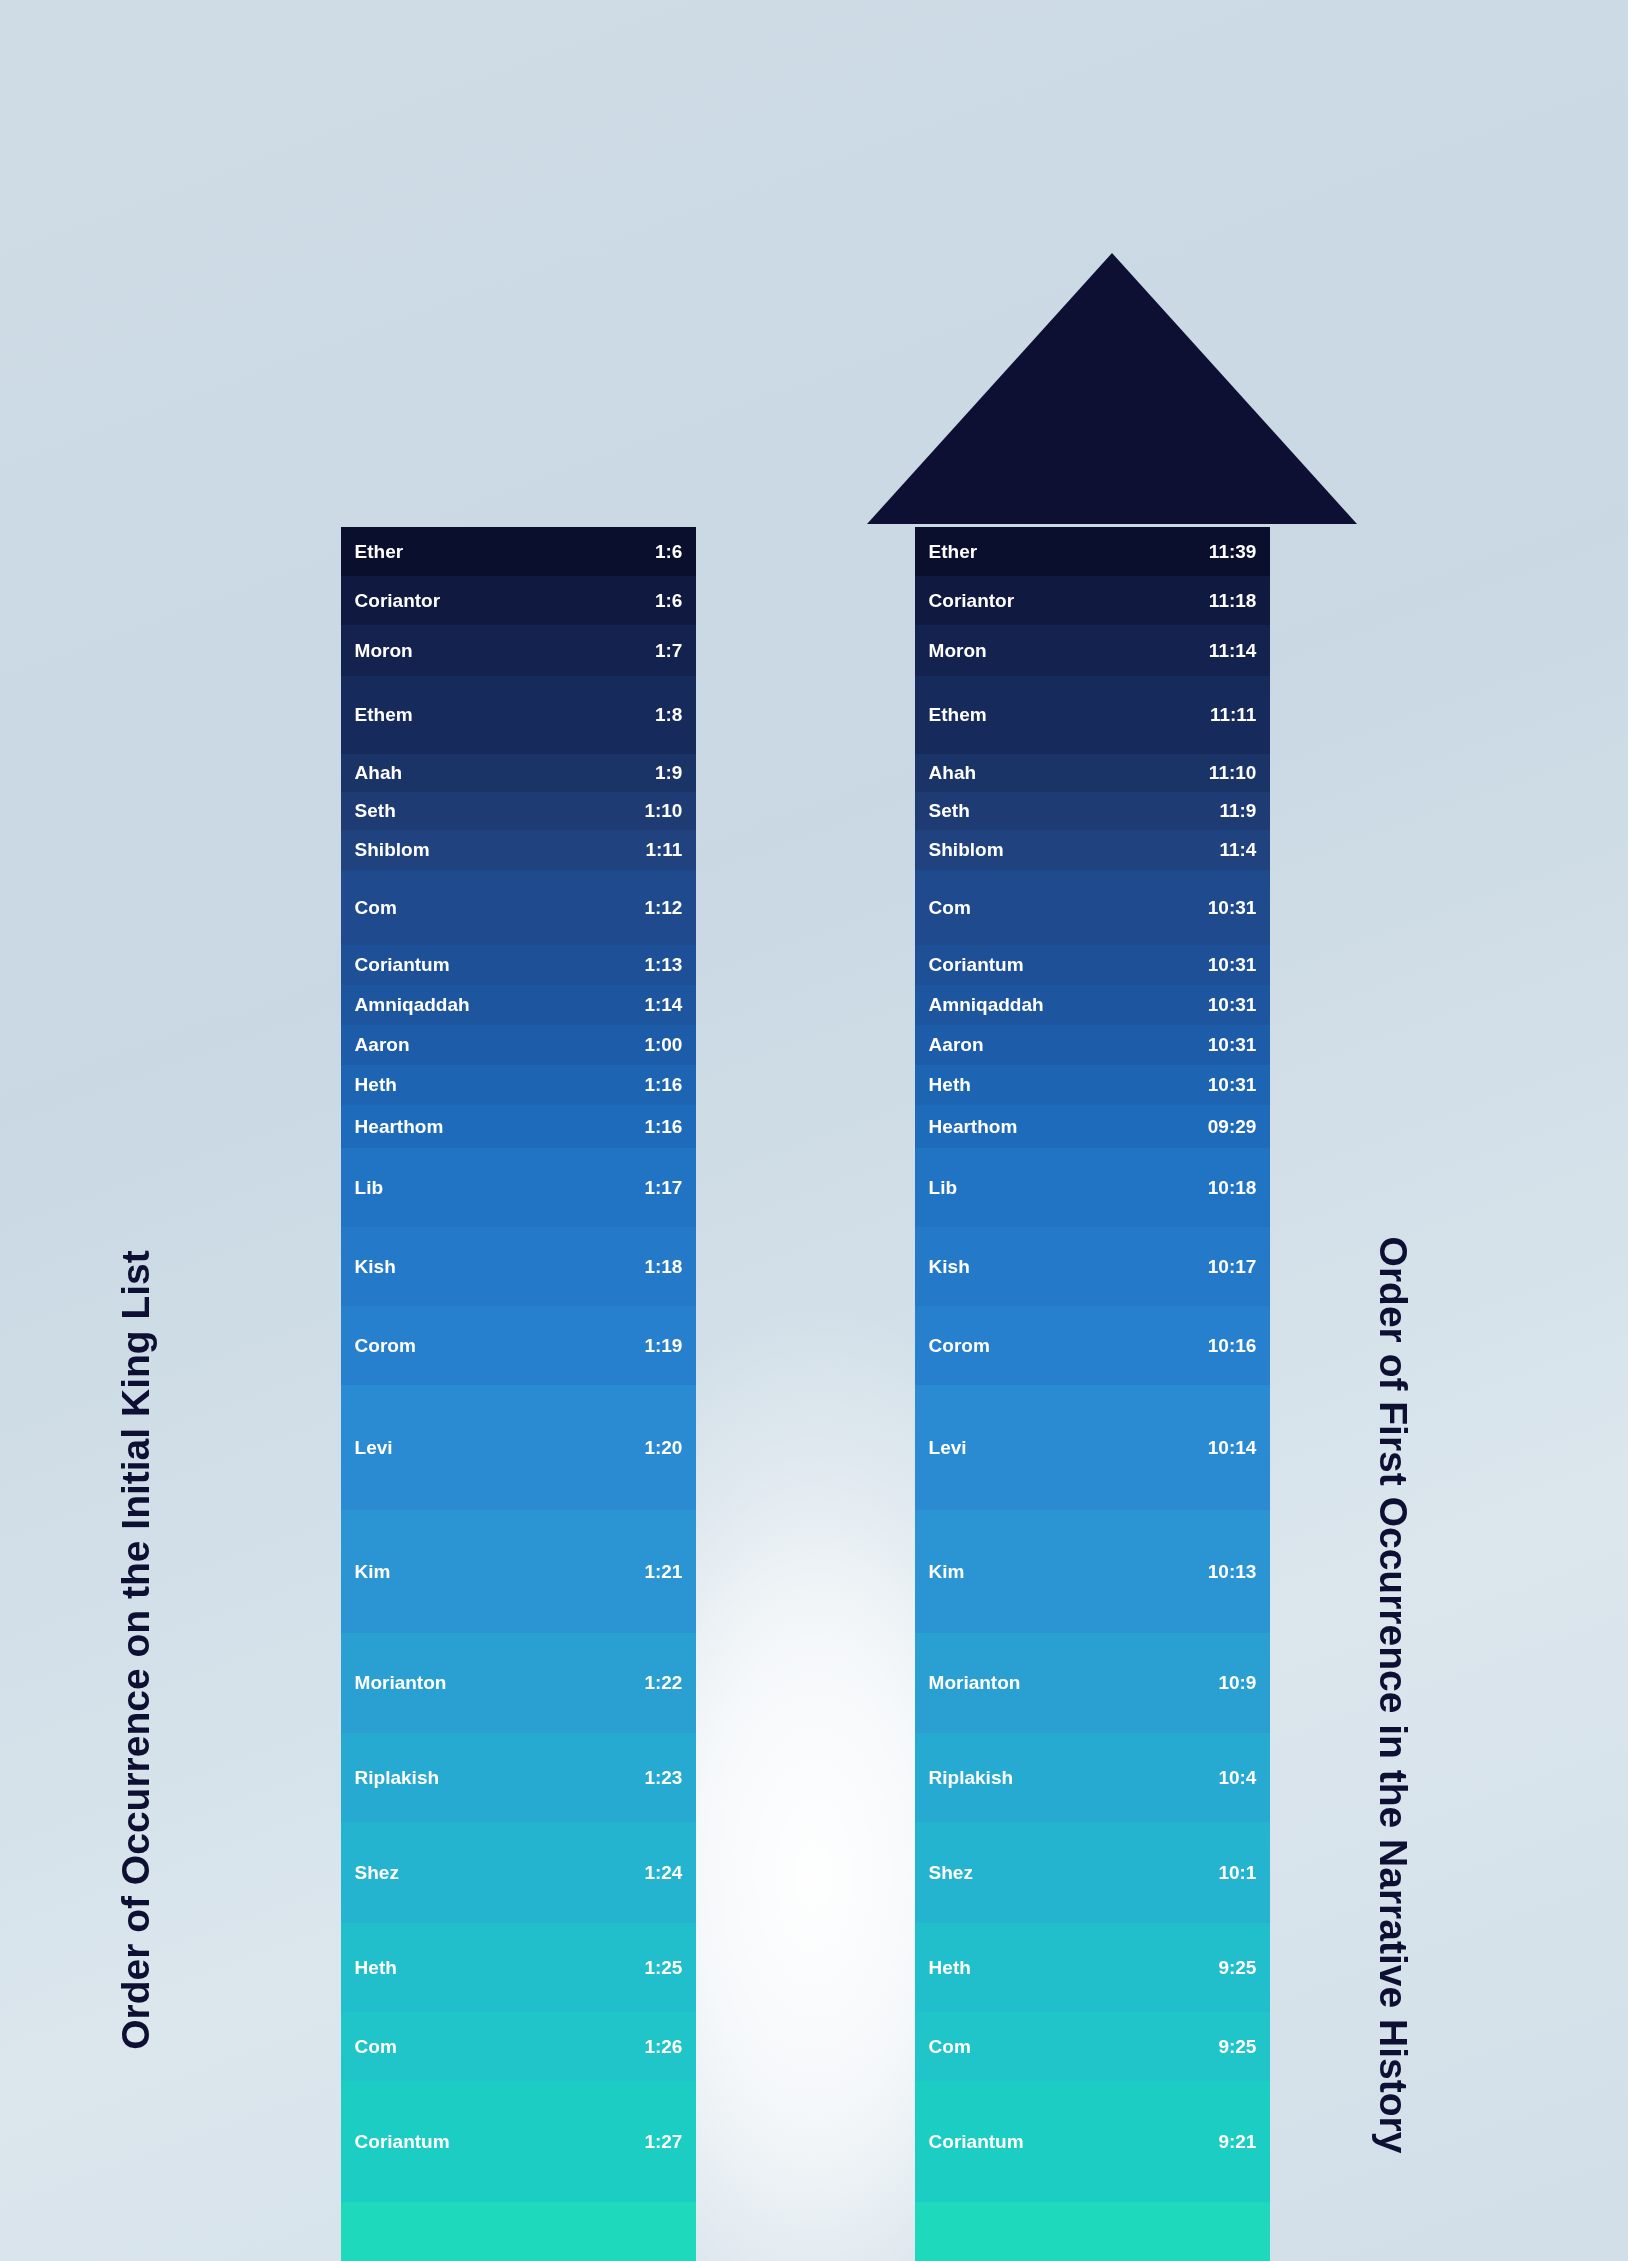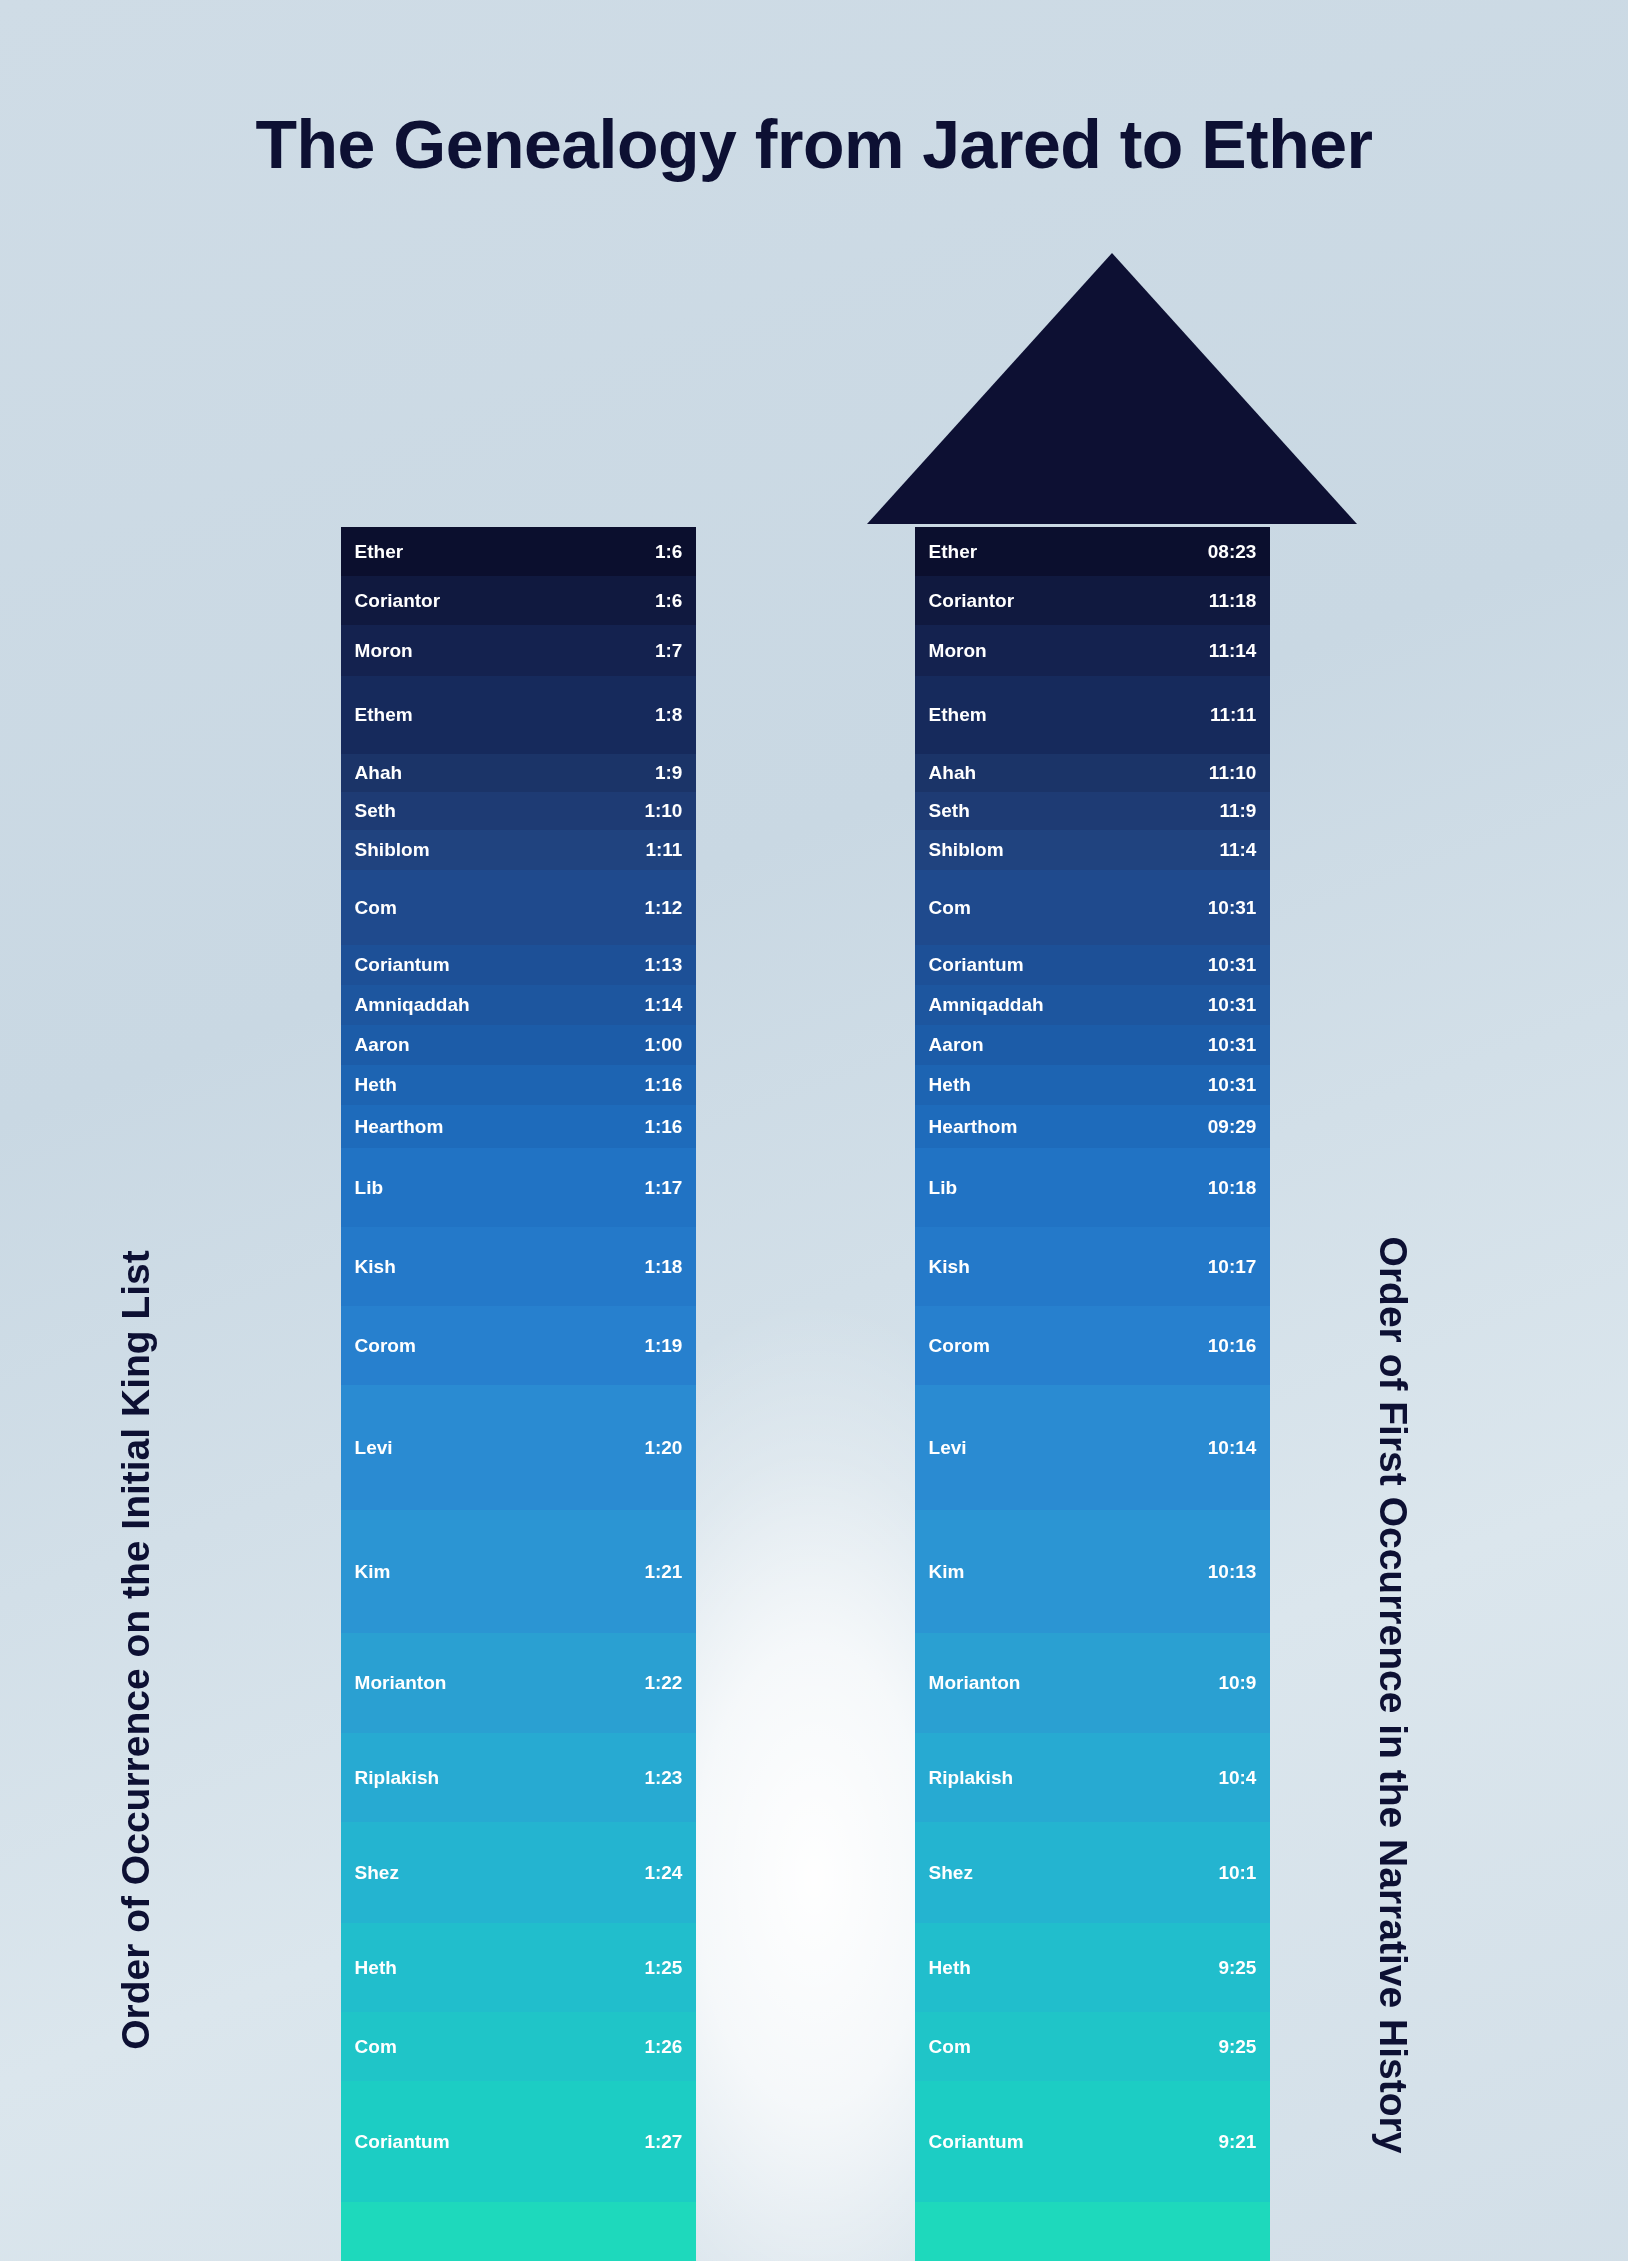--- a/index.html
+++ b/index.html
@@ -77,21 +77,20 @@
     width:1176px; text-align:center;
     transform:rotate(90deg);
     transform-origin:center center;
   }
 </style>
 </head>
 <body>
 
 <div id="stage">
 
-  <div class="title">The Genealogy from Jared to Ether</div>
 
   <div class="arrow-head"></div>
 
   <div class="col left" id="col-left">
       <div class="row" style="height: 49px; background: rgb(11, 15, 46);">
         <span class="nm">Ether</span>
         <span class="ref">1:6</span>
       </div>
       <div class="row" style="height: 49px; background: rgb(16, 25, 63);">
         <span class="nm">Coriantor</span>
@@ -186,21 +185,21 @@
         <span class="ref">1:27</span>
       </div>
       <div class="row" style="height: 140px; background: rgb(30, 217, 188);">
         <span class="nm">Emer</span>
         <span class="ref">1:28</span>
       </div>
     </div>
   <div class="col right" id="col-right">
       <div class="row" style="height: 49px; background: rgb(11, 15, 46);">
         <span class="nm">Ether</span>
-        <span class="ref">08:23</span>
+        <span class="ref">11:39</span>
       </div>
       <div class="row" style="height: 49px; background: rgb(16, 25, 63);">
         <span class="nm">Coriantor</span>
         <span class="ref">11:18</span>
       </div>
       <div class="row" style="height: 51px; background: rgb(20, 34, 79);">
         <span class="nm">Moron</span>
         <span class="ref">11:14</span>
       </div>
       <div class="row" style="height: 78px; background: rgb(22, 42, 92);">

